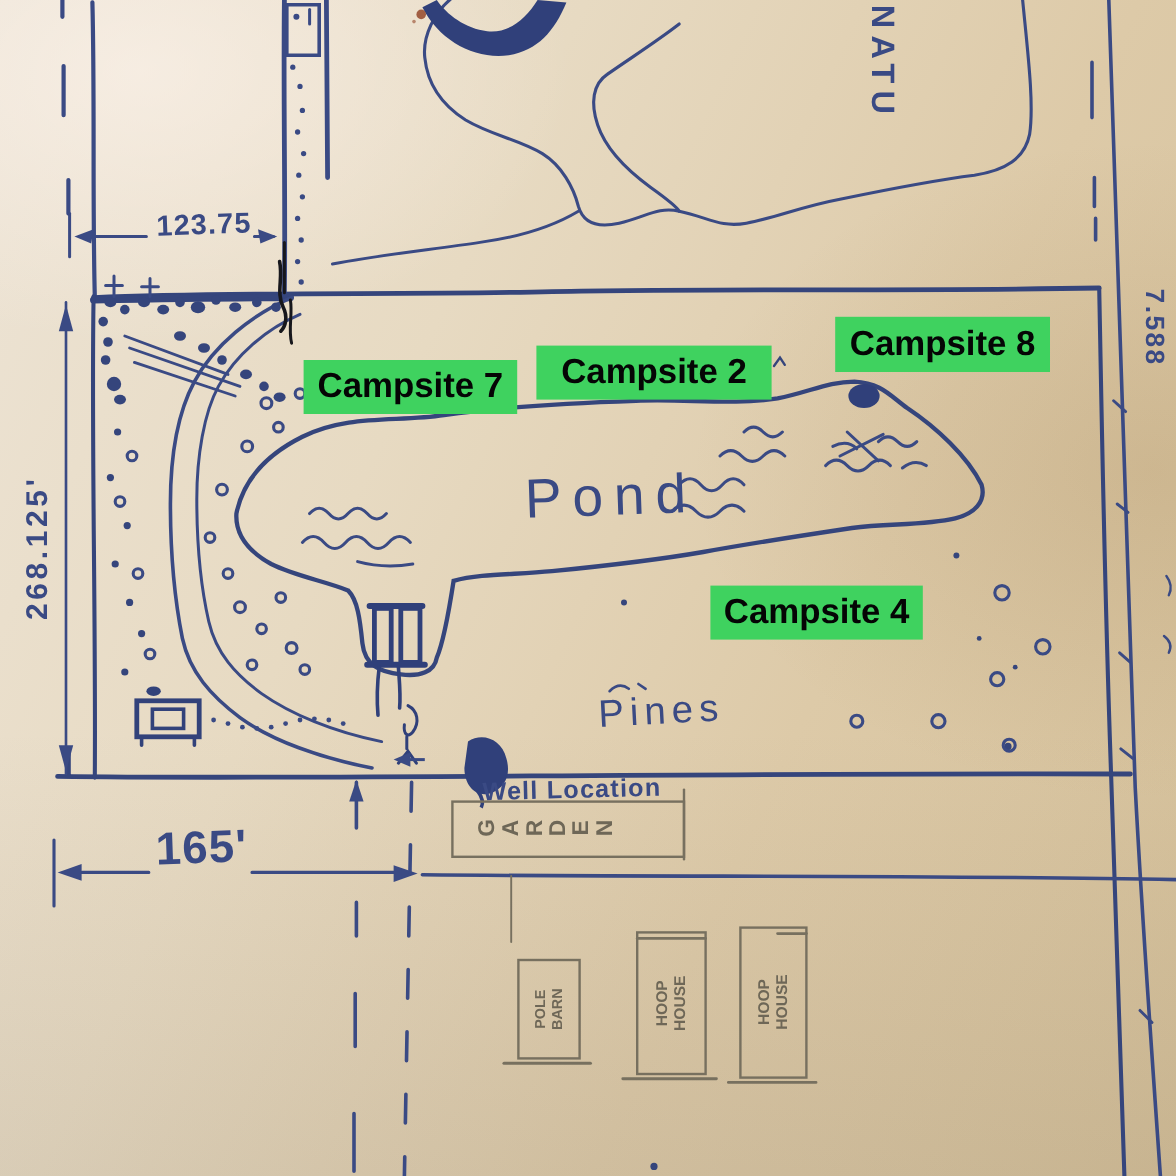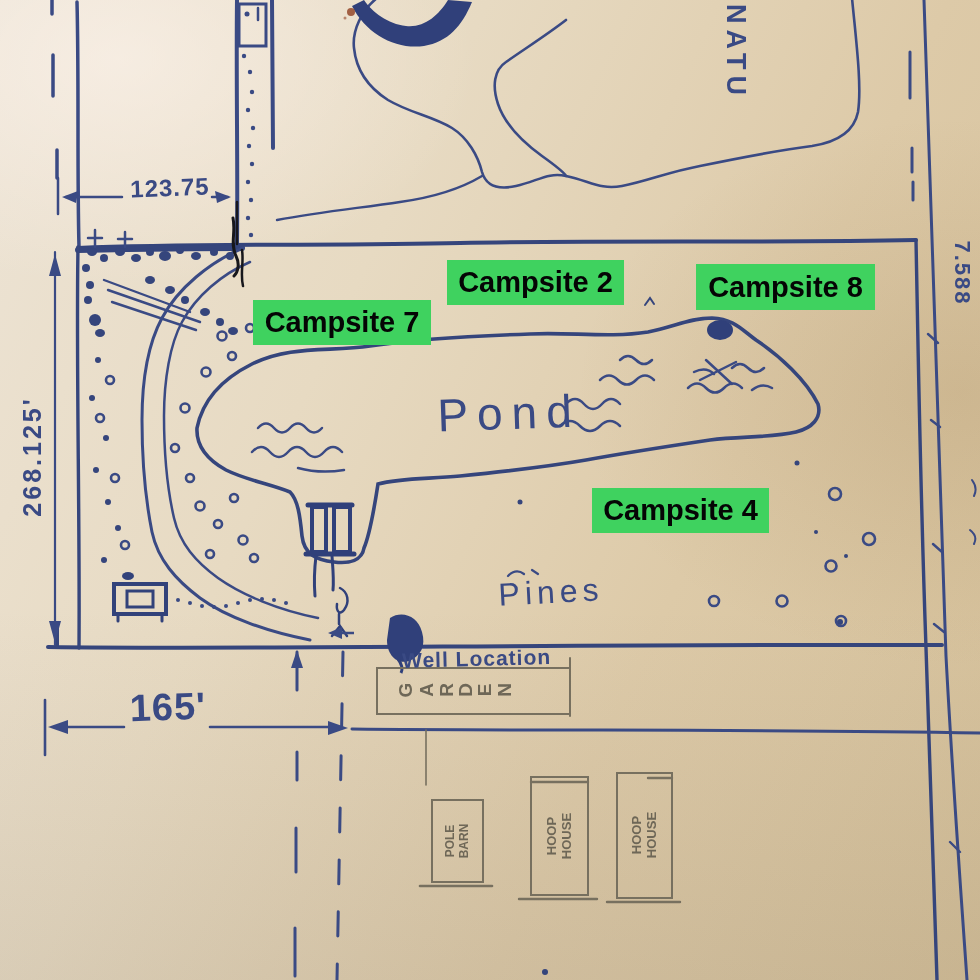--- a/index.html
+++ b/index.html
@@ -301,21 +301,21 @@
   </div>
 
   <div class="bldg-label" style="left:590px;top:818px;width:110px;height:34px;font-size:13px;">
     <div>HOOP</div>
     <div>HOUSE</div>
   </div>
 
   <div class="greenlabel" style="left:253px;top:300px;width:178px;height:45px;">
     <span>Campsite 7</span>
   </div>
-  <div class="greenlabel" style="left:447px;top:260px;width:177px;height:45px;">
+  <div class="greenlabel" style="left:447px;top:288px;width:196px;height:45px;">
     <span>Campsite 2</span>
   </div>
   <div class="greenlabel" style="left:696px;top:264px;width:179px;height:46px;">
     <span>Campsite 8</span>
   </div>
   <div class="greenlabel" style="left:592px;top:488px;width:177px;height:45px;text-align:right;">
     <span>Campsite 4</span>
   </div>
 
 </div>

